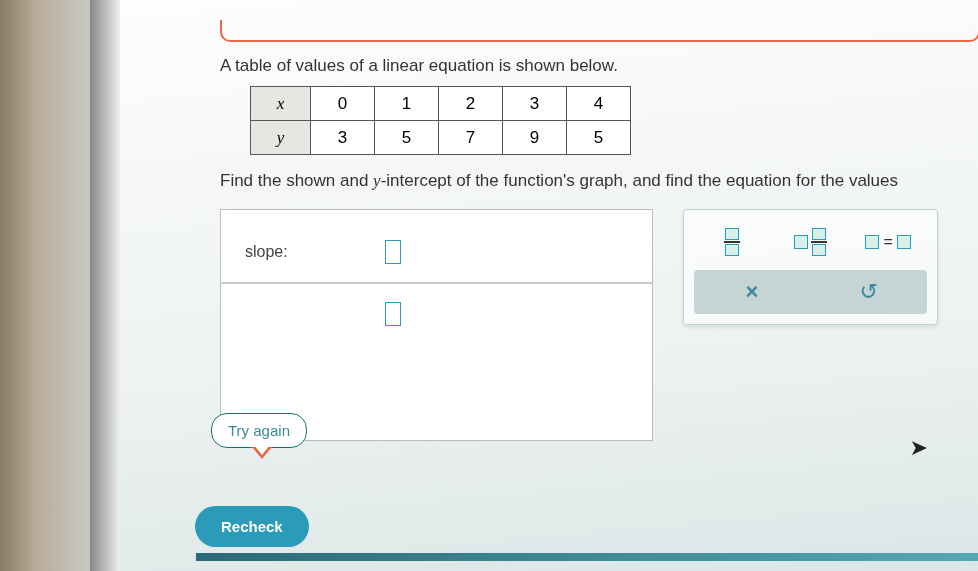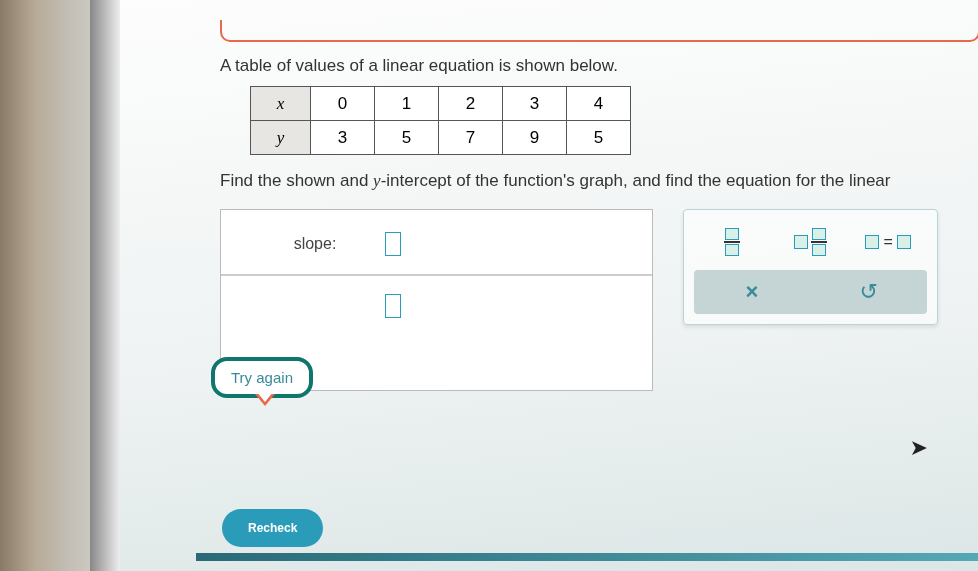--- a/index.html
+++ b/index.html
@@ -71,24 +71,23 @@
   .italic { font-style: italic; font-family: 'Times New Roman', serif; }
   .work-area {
     display: flex;
     gap: 30px;
     align-items: flex-start;
   }
   .answer-box {
     border: 1px solid #bbb;
     background: #fff;
     width: 440px;
-    height: 182px;
+    height: 232px;
     position: relative;
-    padding: 4px 20px 20px 24px;
-    text-align: center;
+    padding: 12px 20px 20px 24px;
   }
   .answer-row {
     display: flex;
     align-items: center;
     height: 60px;
   }
   .answer-label {
     width: 140px;
     font-size: 16px;
     color: #444;
@@ -103,21 +102,21 @@
   .divider {
     border-top: 1px solid #ccc;
     margin-left: -24px;
     width: calc(100% + 44px);
   }
   .try-again {
     position: absolute;
     left: -10px;
     bottom: -8px;
     background: #fff;
-    border: 4px solid #0f766e;
+    border: 1px solid #0f766e;
     border-radius: 16px;
     padding: 8px 16px;
     font-size: 15px;
     color: #3a8a99;
   }
   .try-again::after {
     content: "";
     position: absolute;
     left: 40px;
     bottom: -12px;
@@ -204,28 +203,28 @@
     font-size: 22px;
     color: #3a8a99;
     font-weight: bold;
   }
   .undo-icon {
     font-size: 22px;
     color: #3a8a99;
   }
   .recheck {
     position: absolute;
-    left: 222px;
+    left: 195px;
     bottom: 24px;
     background: #2a9bb8;
     color: #fff;
     border: none;
     border-radius: 22px;
     padding: 12px 26px;
-    font-size: 12px;
+    font-size: 15px;
     font-weight: 600;
     cursor: pointer;
   }
   .bottom-bar {
     position: absolute;
     left: 196px;
     right: 0;
     bottom: 10px;
     height: 8px;
     background: linear-gradient(90deg, #2a6a78, #54a8b4);
@@ -264,21 +263,21 @@
       <td>3</td>
       <td>5</td>
       <td>7</td>
       <td>9</td>
       <td>5</td>
     </tr>
   </tbody>
     </table>
 
   <div class="instr">
-    <span>Find the shown and </span><span class="italic">y</span><span>-intercept of the function's graph, and find the equation for the linear</span>
+    <span>Find the shown and </span><span class="italic">y</span><span>-intercept of the function's graph, and find the equation for the values</span>
   </div>
 
   <div class="work-area">
     <div class="answer-box">
       <div class="answer-row">
         <div class="answer-label">slope:</div>
         <span class="slot"></span>
       </div>
       <div class="divider"></div>
       <div class="divider"></div>

